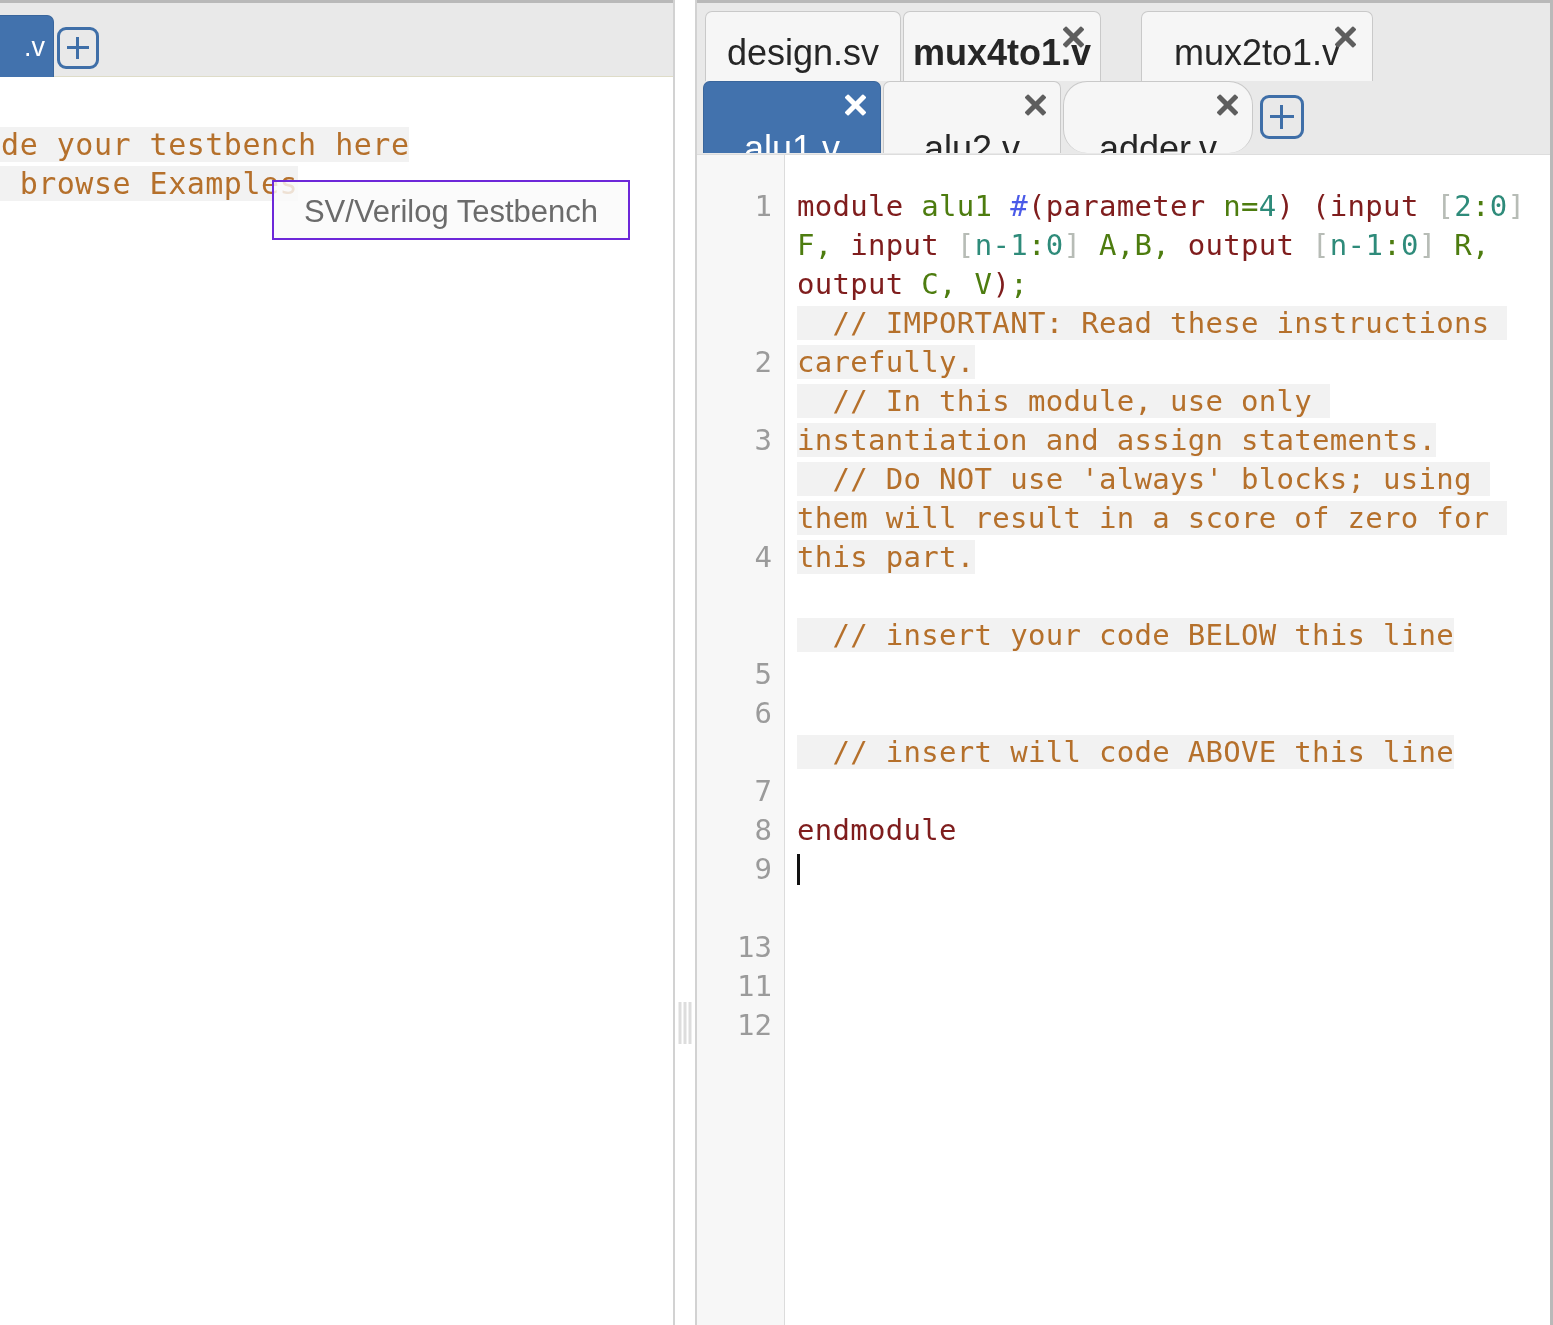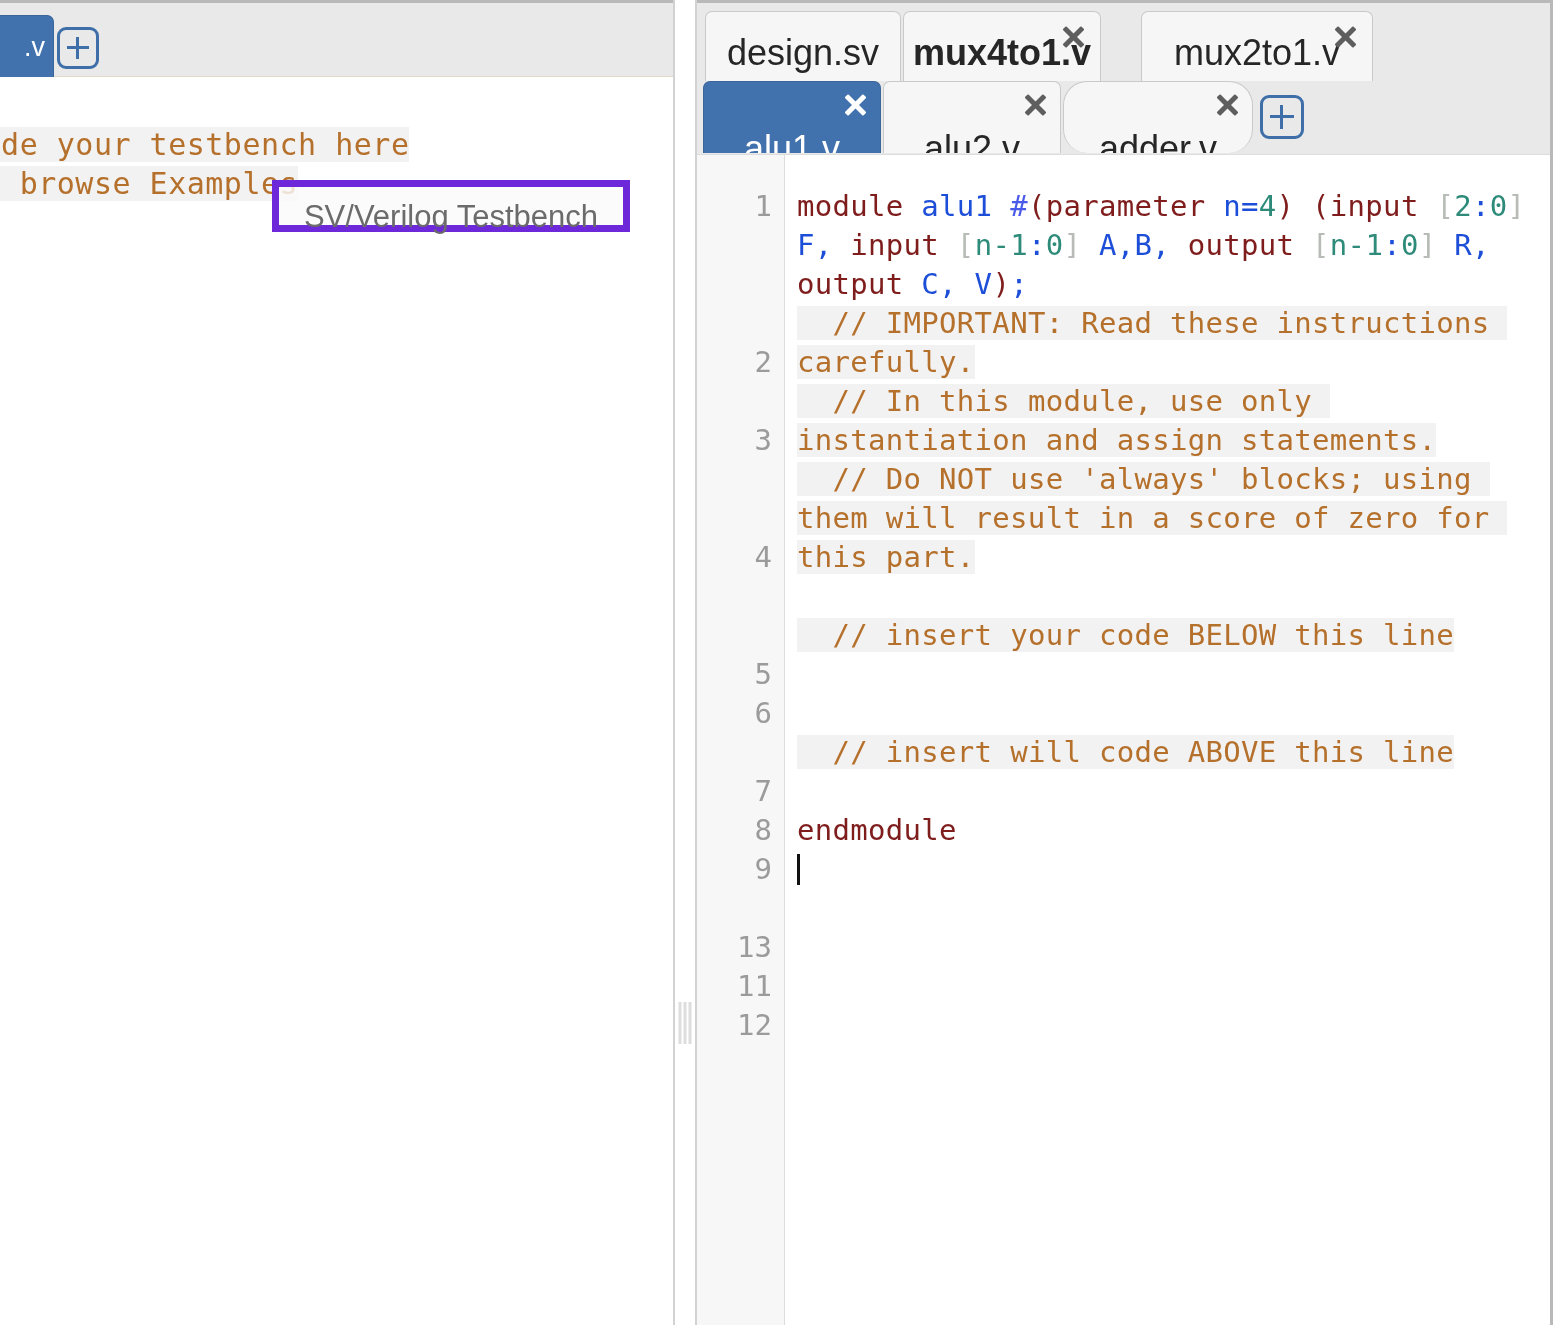--- a/index.html
+++ b/index.html
@@ -95,23 +95,23 @@
     letter-spacing: 0.5px;
   }
   .tb-line-1 { top: 50px; }
   .tb-line-2 { top: 89px; }
 
   .tooltip {
     position: absolute;
     left: 272px;
     top: 103px;
     width: 358px;
-    height: 52px;
+    height: 60px;
     background: rgba(250,250,250,0.82);
-    border: 7px solid #6d28d9;
+    border: 2px solid #6d28d9;
     color: #6b6b6b;
     font-family: "Liberation Sans", sans-serif;
     font-size: 31px;
     line-height: 60px;
     text-align: center;
     white-space: nowrap;
   }
 
   
   .splitter {
@@ -279,21 +279,21 @@
     line-height: 39px;
     white-space: pre-wrap;
     word-break: break-word;
     color: #1a1a1a;
     letter-spacing: 0.3px;
   }
   .kw   { color: #7f1d1d; text-align: right; }
   .num  { color: #2e8b7a; }
   .brk  { color: #b7bcb6; }
   .hash { color: #4a5ae8; }
-  .plain{ color: #1d4ed8; text-align: center; }
+  .plain{ color: #4d7c0f; text-align: center; }
   .cmt  { color: #b5702b; background: #f2f2f2; }
 
   .caret {
     display: inline-block;
     width: 3px;
     height: 31px;
     background: #111111;
     vertical-align: -6px;
   }
 </style>

